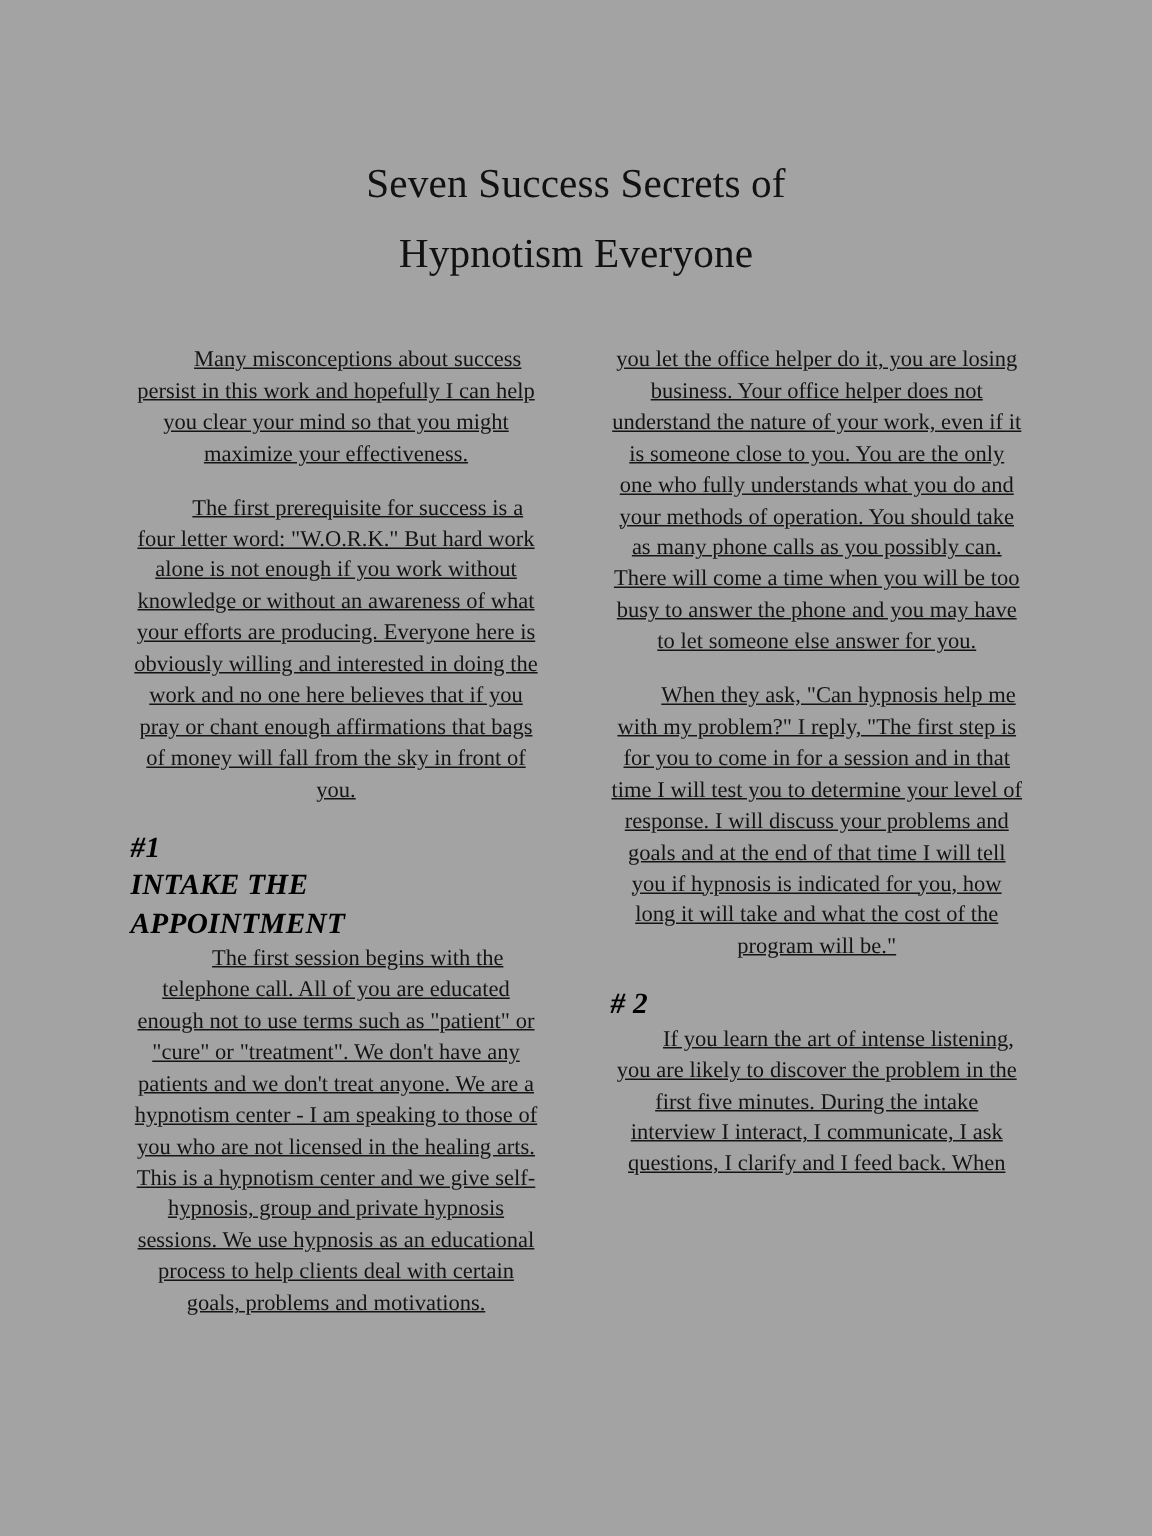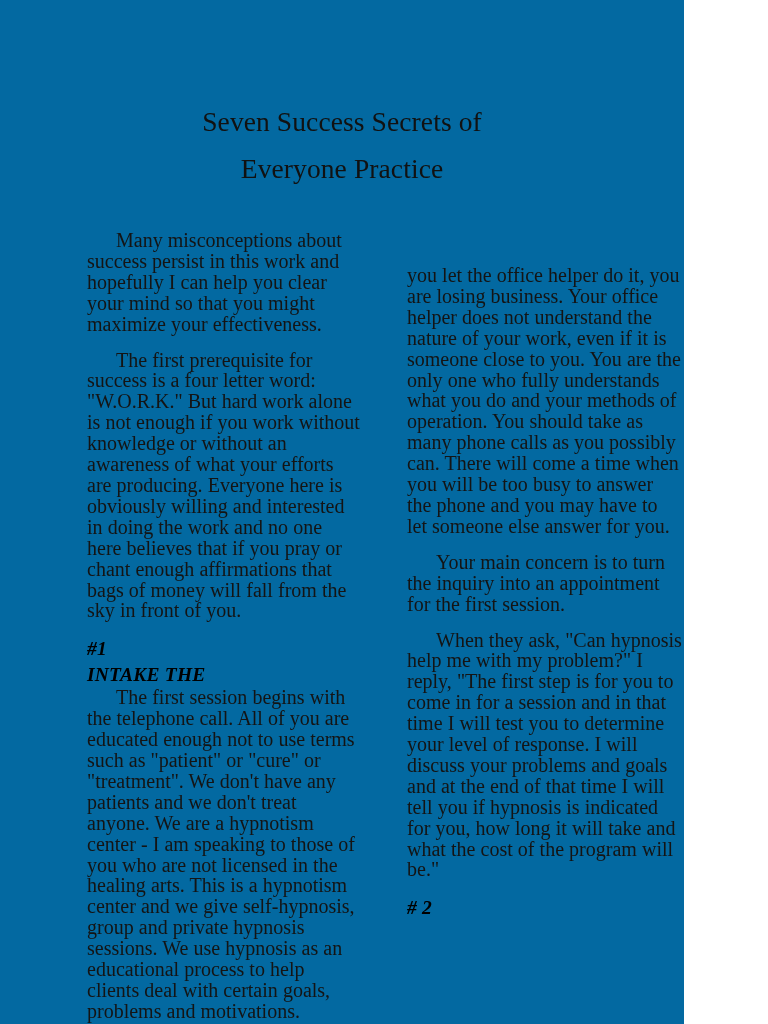--- a/index.html
+++ b/index.html
@@ -9,23 +9,23 @@
   }
   body {
     width: 768px;
     height: 1024px;
     overflow: hidden;
     font-family: "Liberation Serif", "DejaVu Serif", serif;
     color: #000000;
   }
   .page {
     position: relative;
-    width: 684px;
+    width: 768px;
     height: 1024px;
-    background: #0369a1;
+    background: #a3a3a3;
     box-sizing: border-box;
     padding: 0;
   }
   .doc-title {
     margin: 0;
     padding-top: 98px;
     text-align: center;
     font-weight: normal;
     font-size: 27.5px;
     line-height: 47px;
@@ -43,30 +43,30 @@
     margin-top: 38px;
     column-gap: 46px;
   }
   .column {
     width: 274px;
     flex: 0 0 274px;
   }
   .column.right {
     width: 275px;
     flex: 0 0 275px;
-    margin-top: 35px;
   }
   p.body-par {
     margin: 0 0 15px 0;
-    font-size: 20px;
+    font-size: 15px;
     line-height: 20.9px;
     text-indent: 29px;
-    text-align: left;
+    text-align: center;
     color: #141414;
     word-spacing: 0.1px;
+    text-decoration: underline;
   }
   p.body-par.no-indent {
     text-indent: 0;
   }
   h2.section-head {
     margin: 0;
     padding: 0;
     font-size: 19.5px;
     line-height: 25.5px;
     font-style: italic;
@@ -89,47 +89,48 @@
     margin-bottom: 4px;
   }
 </style>
 </head>
 <body>
 
 <div class="page">
 
   <h1 class="doc-title">
     <span class="title-line">Seven Success Secrets of</span>
-    <span class="title-line">Everyone Practice</span>
+    <span class="title-line">Hypnotism Everyone</span>
   </h1>
 
   <div class="columns">
 
     <div class="column left">
 
       <p class="body-par">Many misconceptions about success persist in this work and hopefully I can help you clear your mind so that you might maximize your effectiveness.</p>
       <p class="body-par">The first prerequisite for success is a four letter word: "W.O.R.K." But hard work alone is not enough if you work without knowledge or without an awareness of what your efforts are producing. Everyone here is obviously willing and interested in doing the work and no one here believes that if you pray or chant enough affirmations that bags of money will fall from the sky in front of you.</p>
 
       <h2 class="section-head sec-1">
         <span class="num">#1</span>
         <span class="name">INTAKE THE</span>
+        <span class="name">APPOINTMENT</span>
       </h2>
 
       <p class="body-par">The first session begins with the telephone call. All of you are educated enough not to use terms such as "patient" or "cure" or "treatment". We don't have any patients and we don't treat anyone. We are a hypnotism center - I am speaking to those of you who are not licensed in the healing arts. This is a hypnotism center and we give self-hypnosis, group and private hypnosis sessions. We use hypnosis as an educational process to help clients deal with certain goals, problems and motivations.</p>
 
     </div>
 
     <div class="column right">
 
       <p class="body-par no-indent">you let the office helper do it, you are losing business. Your office helper does not understand the nature of your work, even if it is someone close to you. You are the only one who fully understands what you do and your methods of operation. You should take as many phone calls as you possibly can. There will come a time when you will be too busy to answer the phone and you may have to let someone else answer for you.</p>
-      <p class="body-par">Your main concern is to turn the inquiry into an appointment for the first session.</p>
       <p class="body-par">When they ask, "Can hypnosis help me with my problem?" I reply, "The first step is for you to come in for a session and in that time I will test you to determine your level of response. I will discuss your problems and goals and at the end of that time I will tell you if hypnosis is indicated for you, how long it will take and what the cost of the program will be."</p>
 
       <h2 class="section-head sec-2">
         <span class="num"># 2</span>
       </h2>
 
+      <p class="body-par">If you learn the art of intense listening, you are likely to discover the problem in the first five minutes. During the intake interview I interact, I communicate, I ask questions, I clarify and I feed back. When</p>
 
     </div>
 
   </div>
 
 </div>
 
 </body></html>

